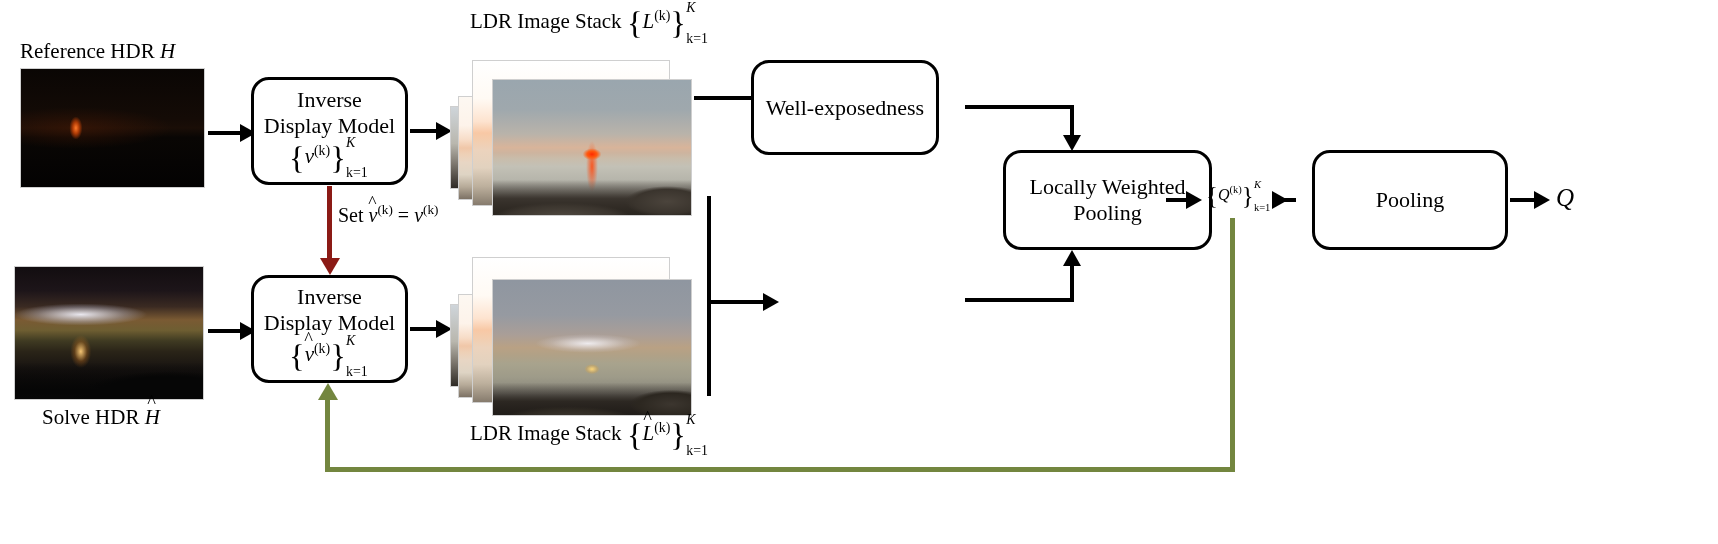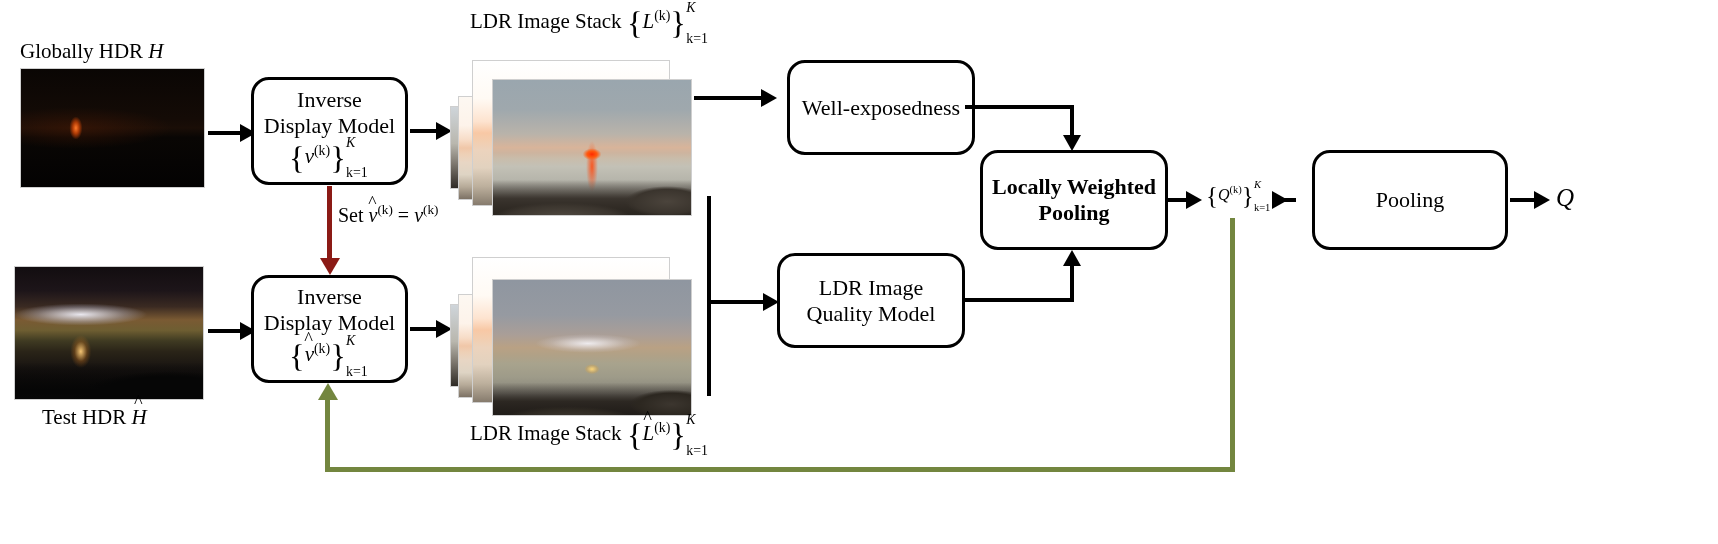--- a/index.html
+++ b/index.html
@@ -176,21 +176,21 @@
   
   .green { background: #73863f; }
   .ah-u-green { border-left: 10px solid transparent; border-right: 10px solid transparent; border-bottom: 17px solid #73863f; }
 </style>
 </head>
 <body>
 
 <div id="canvas">
 
   <div class="abs label" style="left:20px; top:40px;">
-    <span>Globally HDR</span>
+    <span>Reference HDR</span>
     <span class="mi">H</span>
   </div>
   <div class="photo ref-hdr" style="left:20px; top:68px; width:185px; height:120px;"></div>
 
   <div class="ln h" style="left:208px; top:131px; width:34px;"></div>
   <div class="arrowhead ah-r" style="left:240px; top:124px;"></div>
 
   <div class="box" style="left:251px; top:77px; width:157px; height:108px;">
     <div class="inner">
       <div>Inverse</div>
@@ -216,42 +216,36 @@
     <div class="rocks"></div>
   </div>
 
   <div class="ln h" style="left:694px; top:96px; width:70px;"></div>
   <div class="arrowhead ah-r" style="left:761px; top:89px;"></div>
 
   <div class="ln v" style="left:707px; top:196px; height:108px;"></div>
   <div class="ln h" style="left:707px; top:300px; width:60px;"></div>
   <div class="arrowhead ah-r" style="left:763px; top:293px;"></div>
 
-  <div class="box" style="left:787px; top:60px; width:188px; height:95px;">
+  <div class="box" style="left:751px; top:60px; width:188px; height:95px;">
     <div class="inner">
       <div>Well-exposedness</div>
     </div>
   </div>
 
   <div class="ln h" style="left:965px; top:105px; width:109px;"></div>
   <div class="ln v" style="left:1070px; top:105px; height:34px;"></div>
   <div class="arrowhead ah-d" style="left:1063px; top:135px;"></div>
 
-  <div class="box" style="left:777px; top:253px; width:188px; height:95px;">
-    <div class="inner">
-      <div>LDR  Image</div>
-      <div>Quality Model</div>
-    </div>
-  </div>
 
   <div class="ln h" style="left:965px; top:298px; width:109px;"></div>
   <div class="ln v" style="left:1070px; top:265px; height:35px;"></div>
   <div class="arrowhead ah-u" style="left:1063px; top:250px;"></div>
 
-  <div class="box" style="left:980px; top:150px; width:188px; height:100px;font-weight:bold;">
+  <div class="box" style="left:1003px; top:150px; width:209px; height:100px;">
     <div class="inner">
       <div>Locally Weighted</div>
       <div>Pooling</div>
     </div>
   </div>
 
   <div class="ln h" style="left:1166px; top:198px; width:22px;"></div>
   <div class="arrowhead ah-r" style="left:1186px; top:191px;"></div>
 
   <div class="abs label" style="left:1206px; top:183px; font-size:16px;">
@@ -277,21 +271,21 @@
     <span>Set</span>
     <span class="hat">v</span><span class="sup">(k)</span>
     <span>=</span>
     <span class="mi">v</span><span class="sup">(k)</span>
   </div>
 
   <div class="photo test-hdr" style="left:14px; top:266px; width:190px; height:134px;">
     <div class="rockmask"></div>
   </div>
   <div class="abs label" style="left:42px; top:406px;">
-    <span>Test HDR</span>
+    <span>Solve HDR</span>
     <span class="hat">H</span>
   </div>
 
   <div class="ln h" style="left:208px; top:329px; width:34px;"></div>
   <div class="arrowhead ah-r" style="left:240px; top:322px;"></div>
 
   <div class="box" style="left:251px; top:275px; width:157px; height:108px;">
     <div class="inner">
       <div>Inverse</div>
       <div>Display Model</div>

